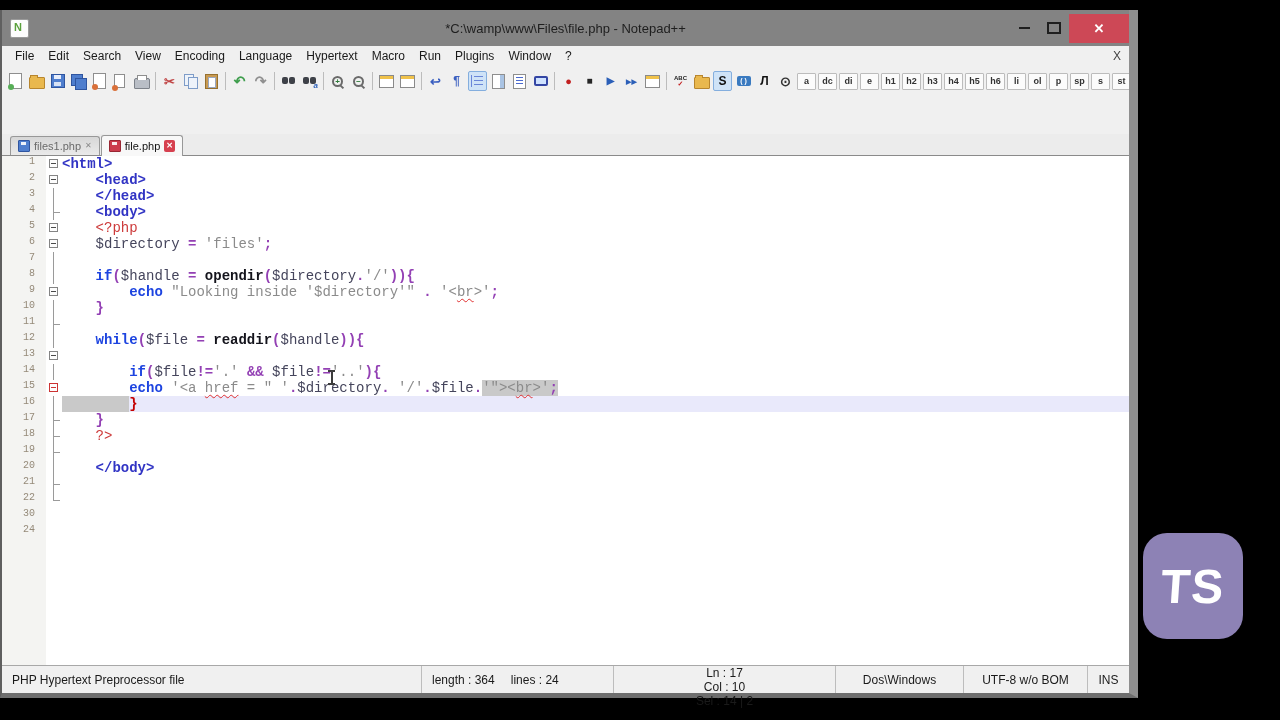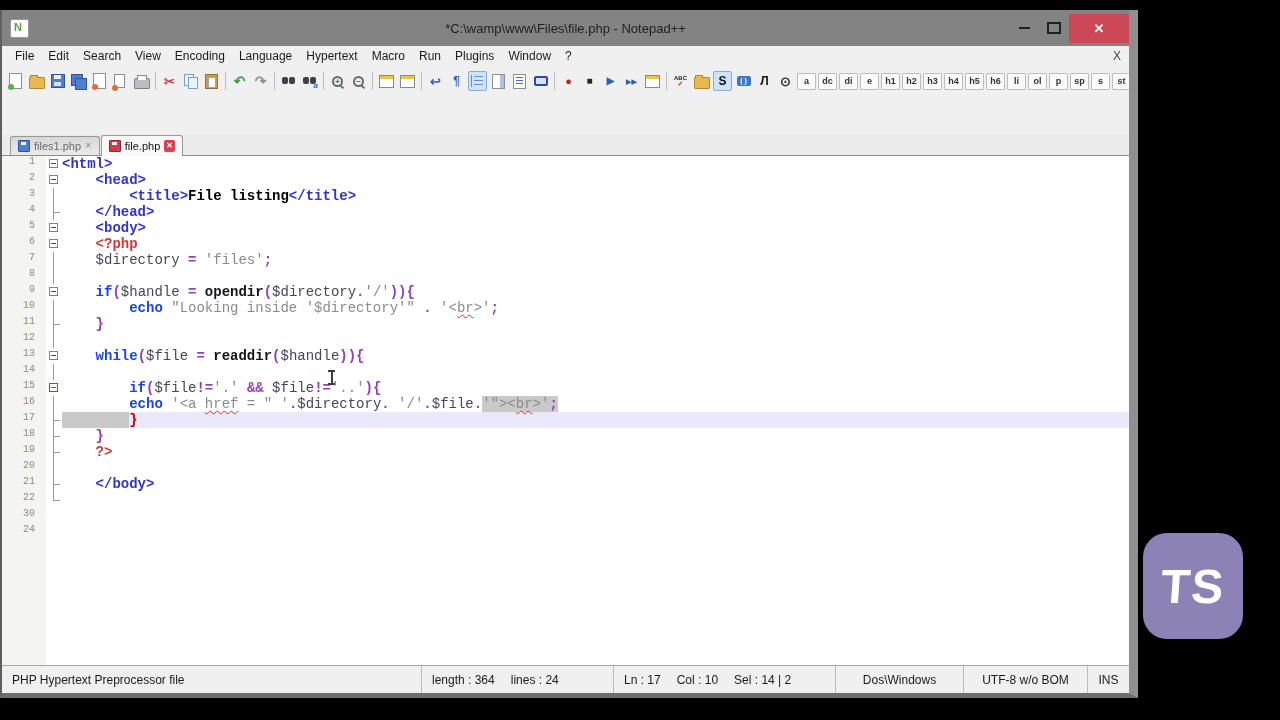--- a/index.html
+++ b/index.html
@@ -104,31 +104,31 @@
   .crow.cur{background:#e9e9fb;}
   .seg{white-space:pre;}
   .pl{color:#000;}
   .tag{color:#3134c4;font-weight:bold;}
   .kw{color:#1d44e0;font-weight:bold;}
   .fn{color:#14141c;font-weight:bold;}
   .var{color:#45455c;}
   .op{color:#9340b4;font-weight:bold;}
   .str{color:#8b8b8b;}
   .strq{color:#8b8b8b;text-decoration:underline wavy #e03030;text-decoration-thickness:1px;text-underline-offset:2px;}
-  .php{color:#cd3a3a;font-weight:bold;}
+  .php{color:#cd3a3a;font-weight:normal;}
   .txt{color:#000;font-weight:bold;}
   .brace{color:#c40000;font-weight:bold;}
   .sel{background:#c9c9c9;}
   
   .statusbar{height:27px;background:#f0f0f0;border-top:1px solid #a8a8a8;display:flex;align-items:stretch;
              font-size:12px;color:#1a1a1a;flex:0 0 auto;}
   .sseg{display:flex;align-items:center;padding:0 10px;border-left:1px solid #bdbdbd;box-sizing:border-box;}
   .sseg:first-child{border-left:none;flex:1 1 auto;}
   .sseg .gap{display:inline-block;width:16px;}
-  .seg-size{width:192px;}.seg-pos{width:222px;}.seg-eol{width:128px;justify-content:center;}
+  .seg-size{width:192px;}.seg-pos{width:222px;flex-direction:column;}.seg-eol{width:128px;justify-content:center;}
   .seg-enc{width:124px;justify-content:center;}.seg-ins{width:42px;justify-content:center;}
   
   .watermark{position:absolute;left:1143px;top:533px;width:100px;height:106px;border-radius:24px;background:#8d82b5;
              display:flex;align-items:center;justify-content:center;z-index:20;}
   .watermark span{color:#fff;font:bold 48px "Liberation Sans",sans-serif;letter-spacing:1px;transform:skewX(-4deg);}
   .ibeam{position:absolute;left:326px;top:369px;width:11px;height:17px;z-index:15;}
   .ibeam::before{content:"";position:absolute;left:5px;top:2px;width:1.5px;height:13px;background:#3c3c3c;}
   .ibeam::after{content:"";position:absolute;left:2px;top:1px;width:7px;height:1.5px;background:#3c3c3c;box-shadow:0 13px 0 #3c3c3c;}
 </style>
 </head>
@@ -435,21 +435,20 @@
           <div class="fcell">
             <span class="fv half"></span>
             <span class="fh"></span>
           </div>
           <div class="fcell"></div>
           <div class="fcell"></div>
         </div>
       <div class="codecol" id="codecol">
           <div class="crow"><span class="seg tag">&lt;html&gt;</span></div>
           <div class="crow"><span class="seg pl">    </span><span class="seg tag">&lt;head&gt;</span></div>
-          <div class="crow"><span class="seg pl">        </span><span class="seg tag">&lt;title&gt;</span><span class="seg txt">File listing</span><span class="seg tag">&lt;/title&gt;</span></div>
           <div class="crow"><span class="seg pl">    </span><span class="seg tag">&lt;/head&gt;</span></div>
           <div class="crow"><span class="seg pl">    </span><span class="seg tag">&lt;body&gt;</span></div>
           <div class="crow"><span class="seg pl">    </span><span class="seg php">&lt;?php</span></div>
           <div class="crow"><span class="seg pl">    </span><span class="seg var">$directory</span><span class="seg pl"> </span><span class="seg op">=</span><span class="seg pl"> </span><span class="seg str">'files'</span><span class="seg op">;</span></div>
           <div class="crow"></div>
           <div class="crow"><span class="seg pl">    </span><span class="seg kw">if</span><span class="seg op">(</span><span class="seg var">$handle</span><span class="seg pl"> </span><span class="seg op">=</span><span class="seg pl"> </span><span class="seg fn">opendir</span><span class="seg op">(</span><span class="seg var">$directory</span><span class="seg op">.</span><span class="seg str">'/'</span><span class="seg op">)){</span></div>
           <div class="crow"><span class="seg pl">        </span><span class="seg kw">echo</span><span class="seg pl"> </span><span class="seg str">"Looking inside '$directory'"</span><span class="seg pl"> </span><span class="seg op">.</span><span class="seg pl"> </span><span class="seg str">'&lt;</span><span class="seg strq">br</span><span class="seg str">&gt;'</span><span class="seg op">;</span></div>
           <div class="crow"><span class="seg pl">    </span><span class="seg op">}</span></div>
           <div class="crow"></div>
           <div class="crow"><span class="seg pl">    </span><span class="seg kw">while</span><span class="seg op">(</span><span class="seg var">$file</span><span class="seg pl"> </span><span class="seg op">=</span><span class="seg pl"> </span><span class="seg fn">readdir</span><span class="seg op">(</span><span class="seg var">$handle</span><span class="seg op">)){</span></div>

